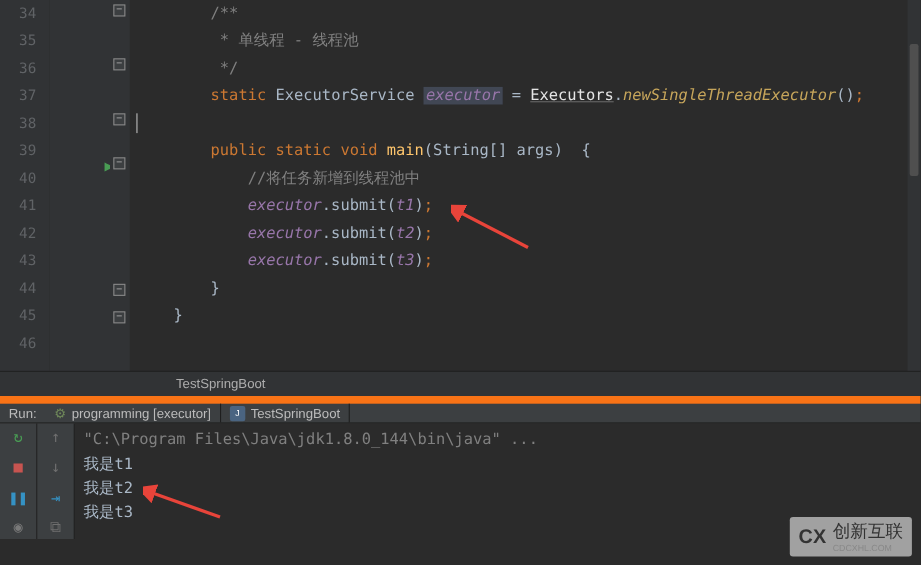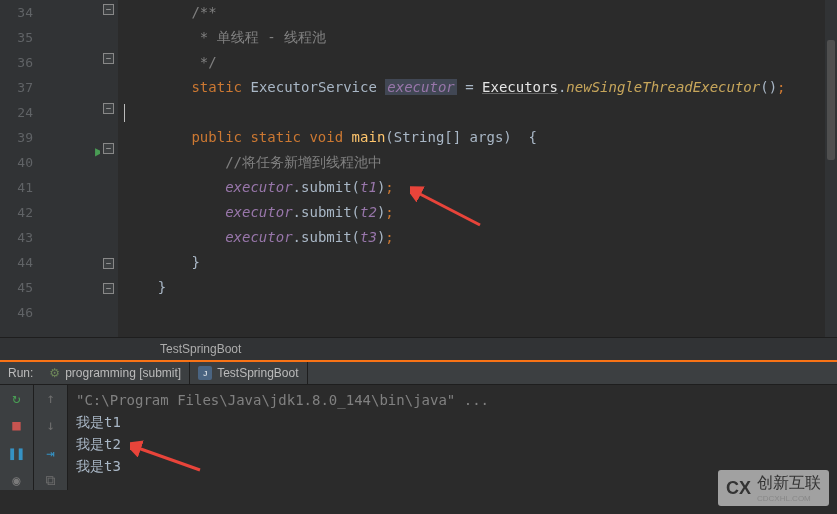--- a/index.html
+++ b/index.html
@@ -90,21 +90,21 @@
       color: #adadad;
       border-top: 1px solid #1e1e1e;
       font-family: sans-serif;
     }
     .run-header {
       height: 25px;
       background: #3c3f41;
       display: flex;
       align-items: center;
       font-size: 12px;
-      border-top: 2px solid #f97316;
+      border-top: 7px solid #f97316;
       border-bottom: 1px solid #1e1e1e;
       font-family: sans-serif;
       color: #bbb;
     }
     .run-label { padding: 0 8px; }
     .run-tab {
       display: flex;
       align-items: center;
       gap: 5px;
       height: 100%;
@@ -207,21 +207,21 @@
   </style>
 </head>
 <body>
 
 <div class="editor-area">
   <div class="gutter" id="gutter">
       <div>34</div>
       <div>35</div>
       <div>36</div>
       <div>37</div>
-      <div>24</div>
+      <div>38</div>
       <div>39</div>
       <div>40</div>
       <div>41</div>
       <div>42</div>
       <div>43</div>
       <div>44</div>
       <div>45</div>
       <div>46</div>
     </div>
   <div class="gutter-icons">
@@ -251,21 +251,21 @@
 </svg>
 
 <div class="breadcrumb">
   <span>TestSpringBoot</span>
 </div>
 
 <div class="run-header">
   <span class="run-label">Run:</span>
   <div class="run-tab">
     <span class="gear-icon">⚙</span>
-    <span>programming [submit]</span>
+    <span>programming [executor]</span>
   </div>
   <div class="run-tab">
     <span class="file-icon-small">J</span>
     <span>TestSpringBoot</span>
   </div>
 </div>
 
 <div class="console-area">
   <div class="console-toolbar" id="tb1">
       <div class="tool-btn" style="color: rgb(73, 156, 84);">↻</div>

